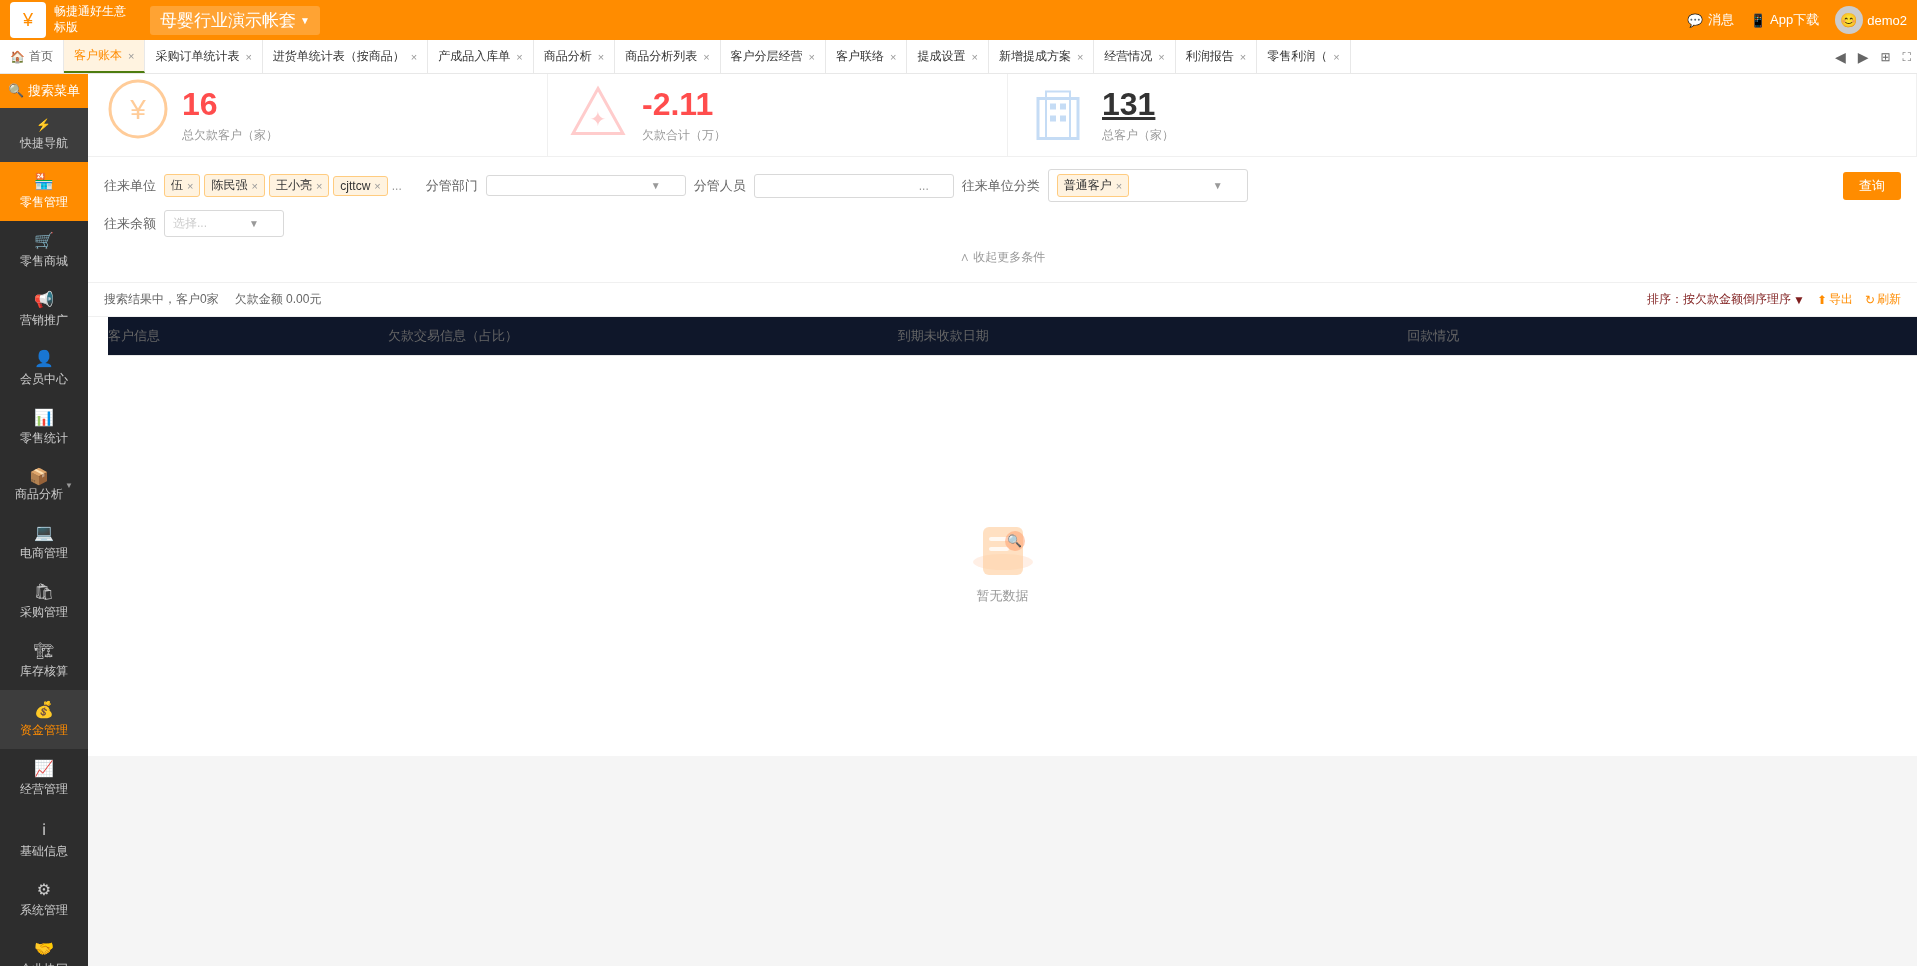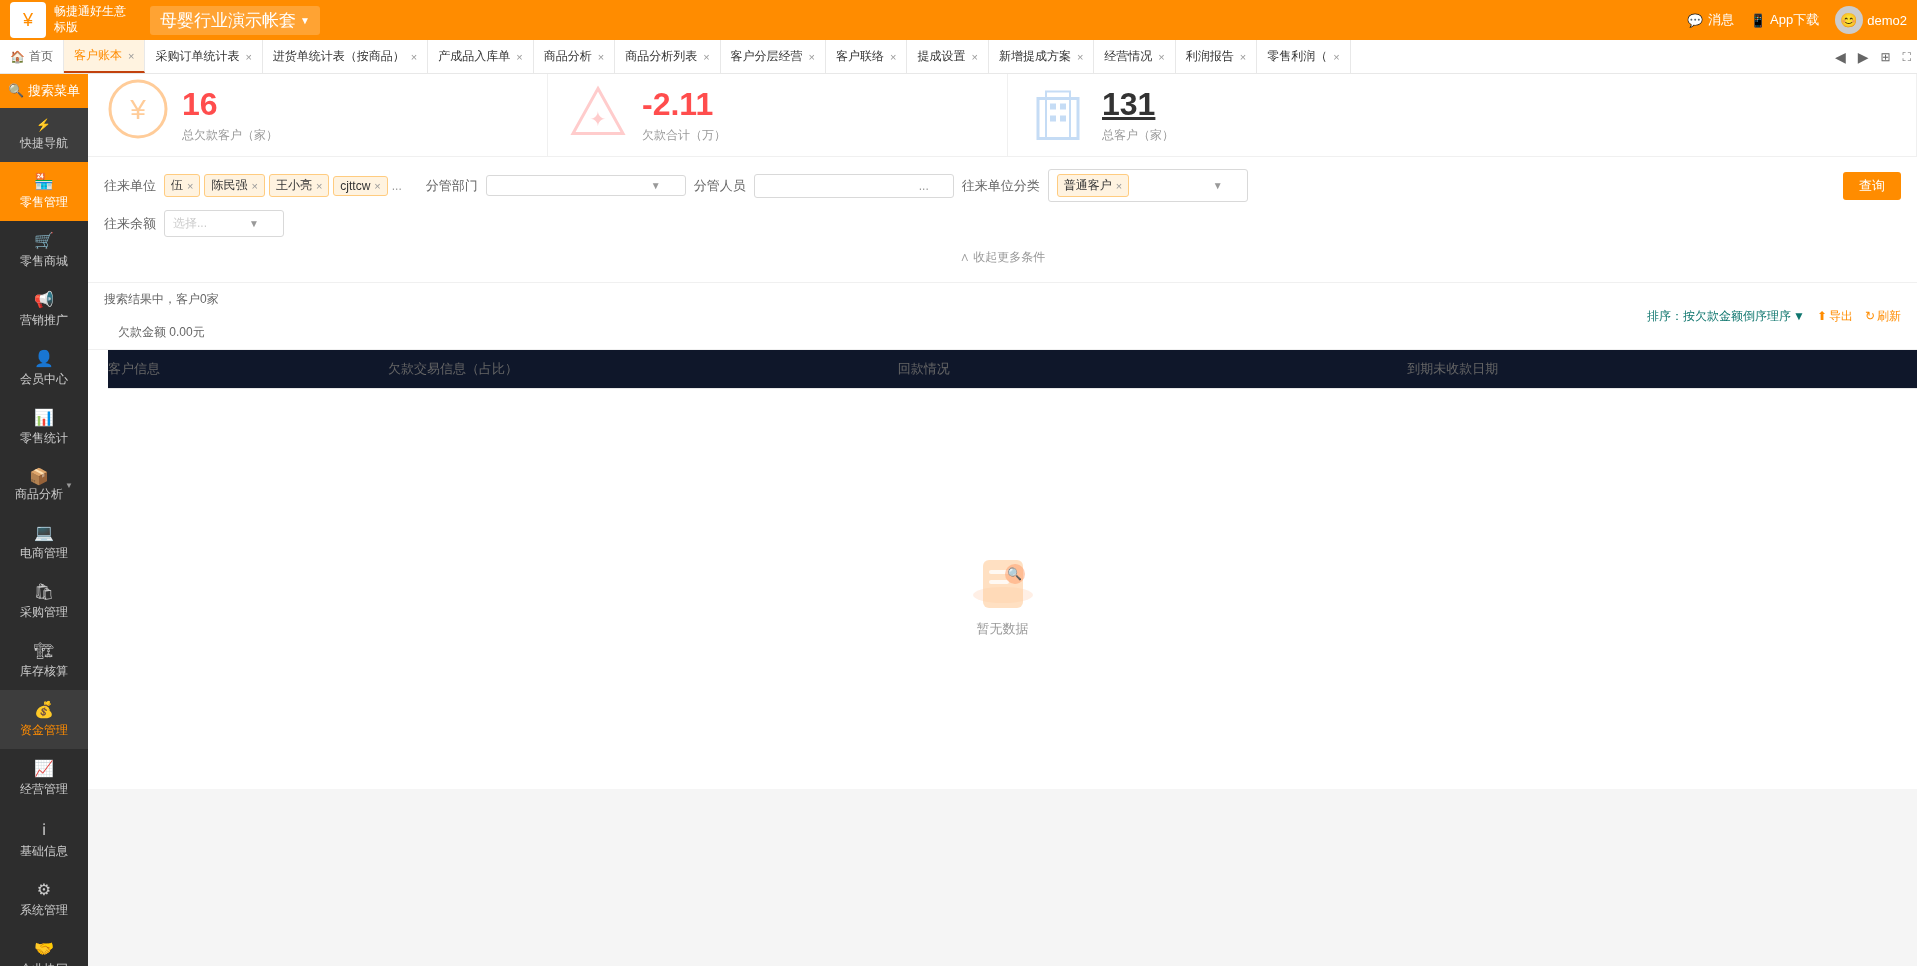--- a/index.html
+++ b/index.html
@@ -38,21 +38,21 @@
       cursor: pointer;
       border-right: 1px solid #e8e8e8;
       white-space: nowrap;
       color: #333;
       gap: 4px;
       position: relative;
     }
     .nav-tab.active {
       background: #fff3e0;
       color: #ff8c00;
-      border-bottom: 2px solid #c2410c;
+      border-bottom: 2px solid #4d7c0f;
     }
     .nav-tab .close-x { color: #999; font-size: 11px; margin-left: 2px; cursor: pointer; }
     .nav-tab.home { color: #666; }
     .nav-arrow { padding: 0 6px; cursor: pointer; font-size: 14px; color: #666; }
 
     
     .main-layout { display: flex; height: calc(966px - 74px); }
 
     
     .sidebar {
@@ -183,23 +183,23 @@
     .result-bar {
       background: white;
       padding: 8px 16px;
       display: flex;
       align-items: center;
       justify-content: space-between;
       border-bottom: 1px solid #f0f0f0;
       font-size: 12px;
       color: #666;
     }
-    .result-bar-left { display: flex; gap: 16px; align-items: center; flex-direction: column; }
+    .result-bar-left { display: flex; gap: 16px; align-items: center; }
     .result-bar-right { display: flex; gap: 12px; align-items: center; }
-    .sort-btn { color: #0f766e; cursor: pointer; display: flex; align-items: center; gap: 2px; }
+    .sort-btn { color: #7f1d1d; cursor: pointer; display: flex; align-items: center; gap: 2px; }
     .action-btn { color: #ff8c00; cursor: pointer; display: flex; align-items: center; gap: 2px; }
 
     
     .table-container { background: white; }
     .table-header {
       display: grid;
       grid-template-columns: 280px 1fr 1fr 1fr;
       background: #0f172a;
       border-bottom: 1px solid #e8e8e8;
       padding: 10px 0;
@@ -521,22 +521,22 @@
           <span>↻</span>
           <span>刷新</span>
         </div>
       </div>
     </div>
 
     <div class="table-container">
       <div class="table-header">
         <div>客户信息</div>
         <div>欠款交易信息（占比）</div>
+        <div>到期未收款日期</div>
         <div>回款情况</div>
-        <div>到期未收款日期</div>
       </div>
       <div class="table-body">
         <div class="empty-placeholder">
 
           <svg width="80" height="80" viewBox="0 0 80 80">
             <ellipse cx="40" cy="55" rx="30" ry="8" fill="#ffe0cc" opacity="0.5"></ellipse>
             <rect x="20" y="20" width="40" height="48" rx="6" fill="#ffcc99" opacity="0.6"></rect>
             <rect x="26" y="30" width="28" height="4" rx="2" fill="white" opacity="0.8"></rect>
             <rect x="26" y="40" width="20" height="4" rx="2" fill="white" opacity="0.8"></rect>
             <circle cx="52" cy="34" r="10" fill="#ff9966" opacity="0.5"></circle>

